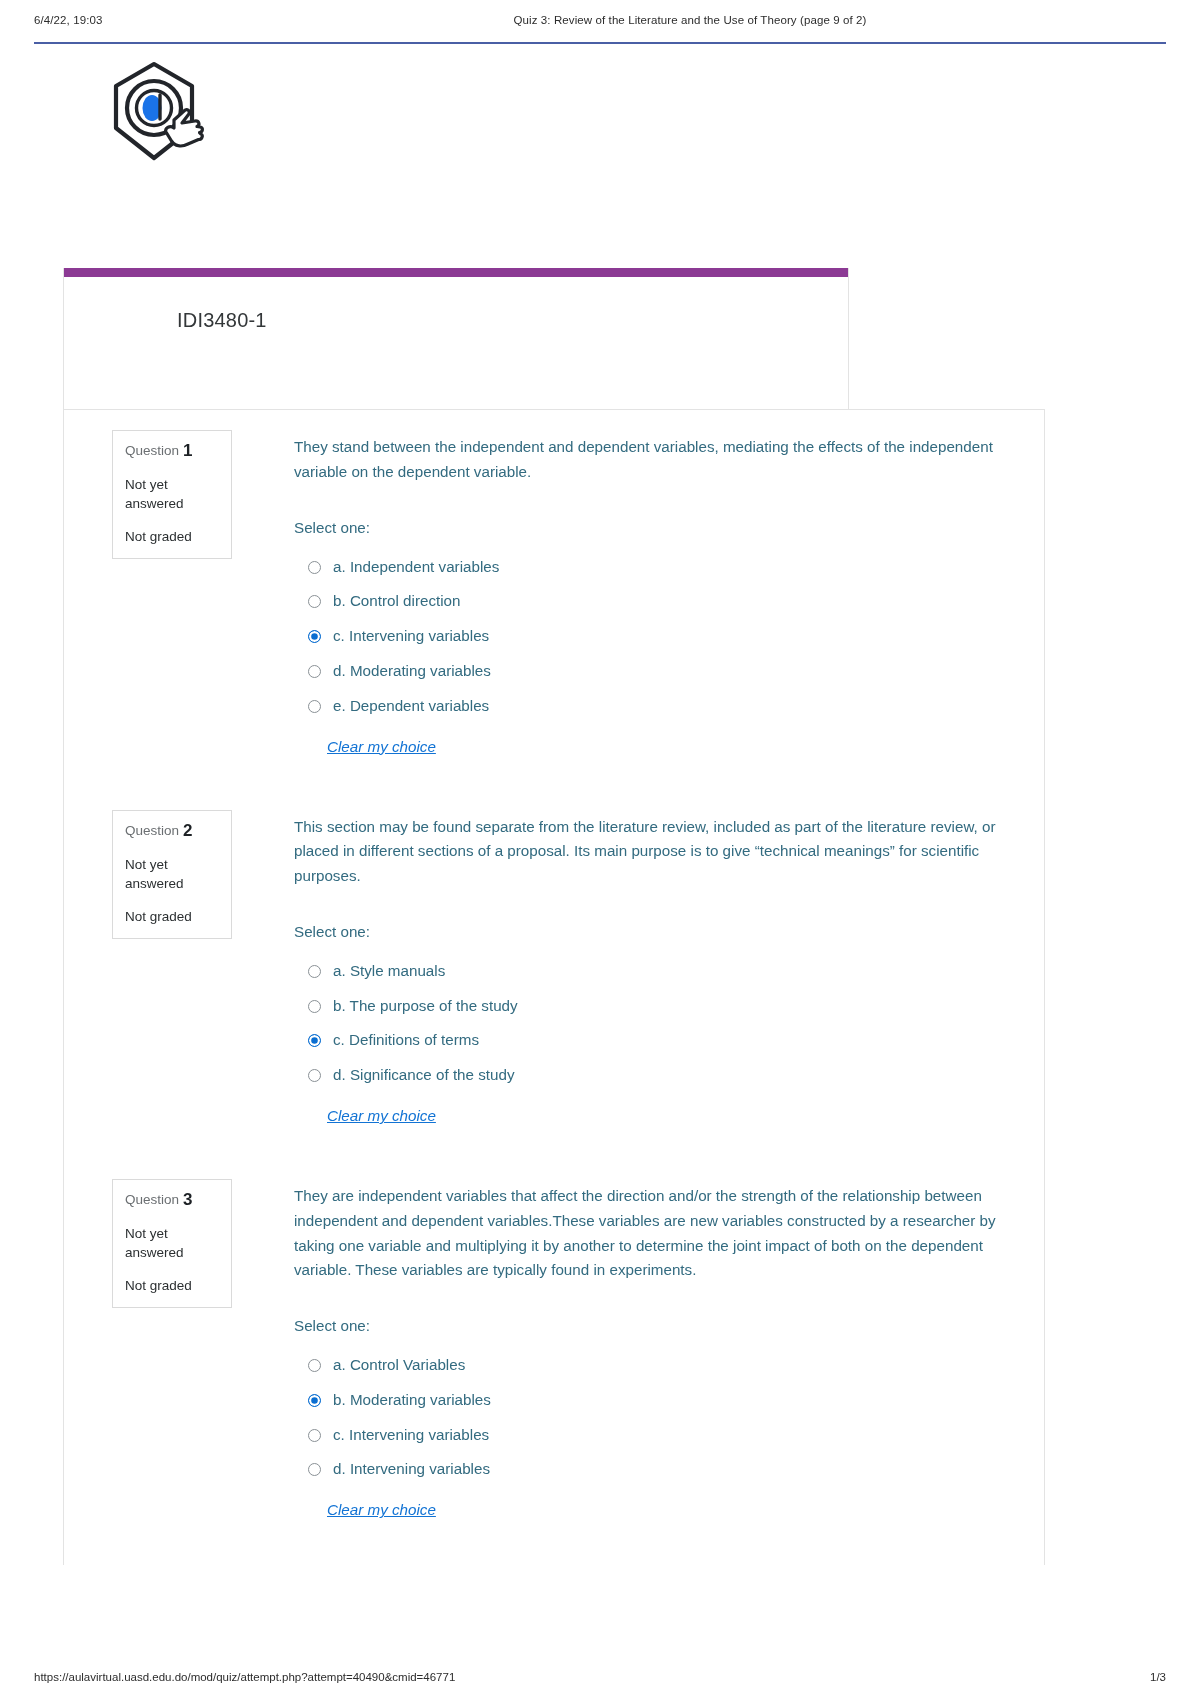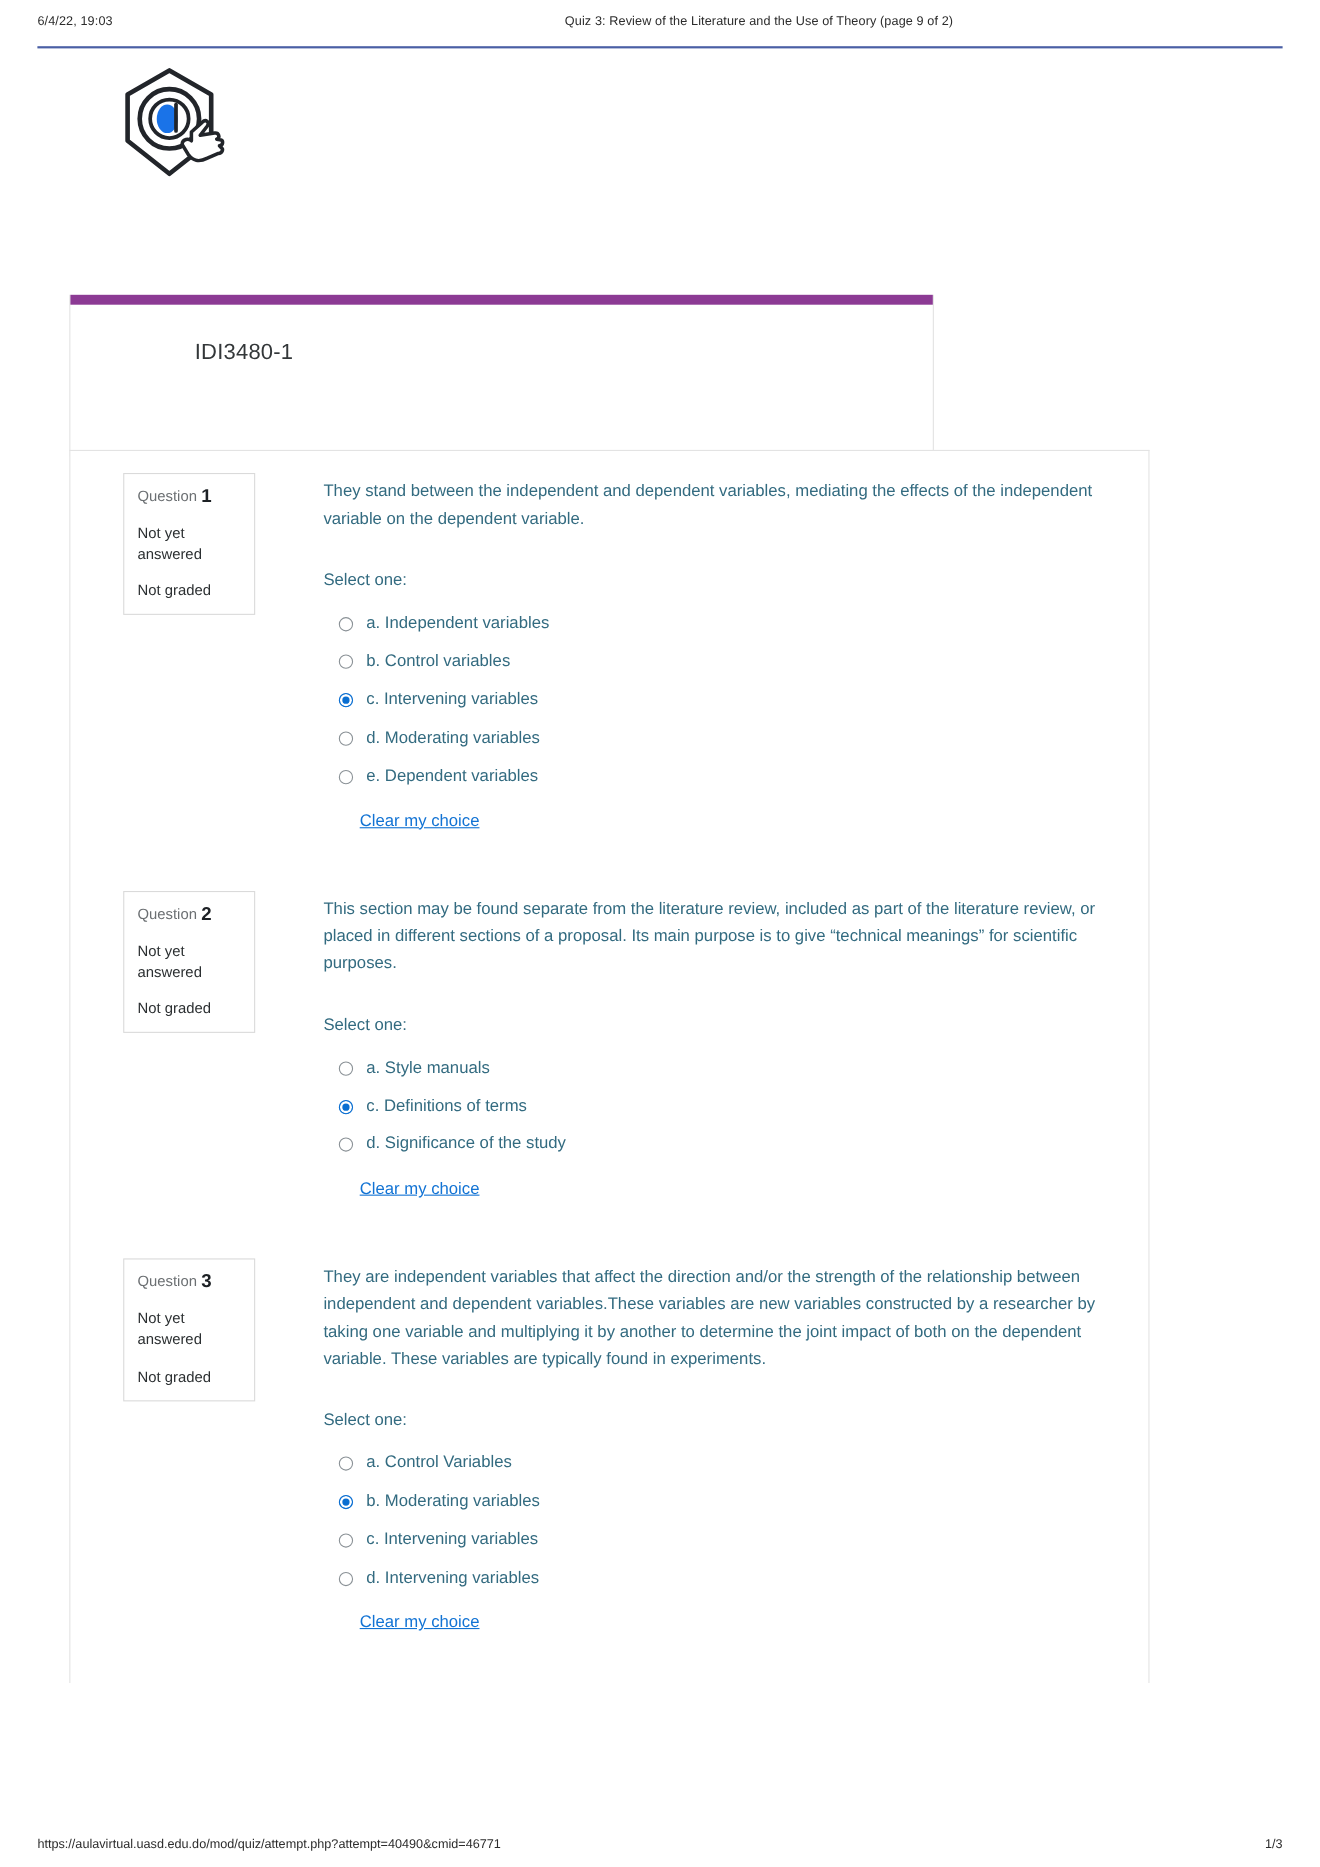--- a/index.html
+++ b/index.html
@@ -179,20 +179,21 @@
     background: #0a6ed1;
     box-shadow: inset 0 0 0 2.2px #ffffff;
   }
   .clear-choice {
     display: inline-block;
     margin: 14px 0 0 33px;
     font-size: 15.2px;
     color: #1273d4;
     text-decoration: underline;
     cursor: pointer;
+    font-style: italic;
   }
   .q-gap { height: 34px; }
   .q-gap-lg { height: 46px; }
 
   
   .print-footer {
     position: absolute;
     left: 34px; right: 34px;
     bottom: 14px;
     display: flex;
@@ -256,21 +257,21 @@
     <div class="q-body">
       <p class="q-text">They stand between the independent and dependent variables, mediating the effects of the independent variable on the dependent variable.</p>
       <div class="select-one">Select one:</div>
       <ul class="answers">
         <li class="answer">
           <span class="radio"></span>
           <span>a. Independent variables</span>
         </li>
         <li class="answer">
           <span class="radio"></span>
-          <span>b. Control variables</span>
+          <span>b. Control direction</span>
         </li>
         <li class="answer">
           <span class="radio checked"></span>
           <span>c. Intervening variables</span>
         </li>
         <li class="answer">
           <span class="radio"></span>
           <span>d. Moderating variables</span>
         </li>
         <li class="answer">
@@ -294,20 +295,24 @@
     </div>
     <div class="q-body">
       <p class="q-text">This section may be found separate from the literature review, included as part of the literature review, or placed in different sections of a proposal. Its main purpose is to give “technical meanings” for scientific purposes.</p>
       <div class="select-one">Select one:</div>
       <ul class="answers">
         <li class="answer">
           <span class="radio"></span>
           <span>a. Style manuals</span>
         </li>
         <li class="answer">
+          <span class="radio"></span>
+          <span>b. The purpose of the study</span>
+        </li>
+        <li class="answer">
           <span class="radio checked"></span>
           <span>c. Definitions of terms</span>
         </li>
         <li class="answer">
           <span class="radio"></span>
           <span>d. Significance of the study</span>
         </li>
       </ul>
       <a class="clear-choice">Clear my choice</a>
     </div>

